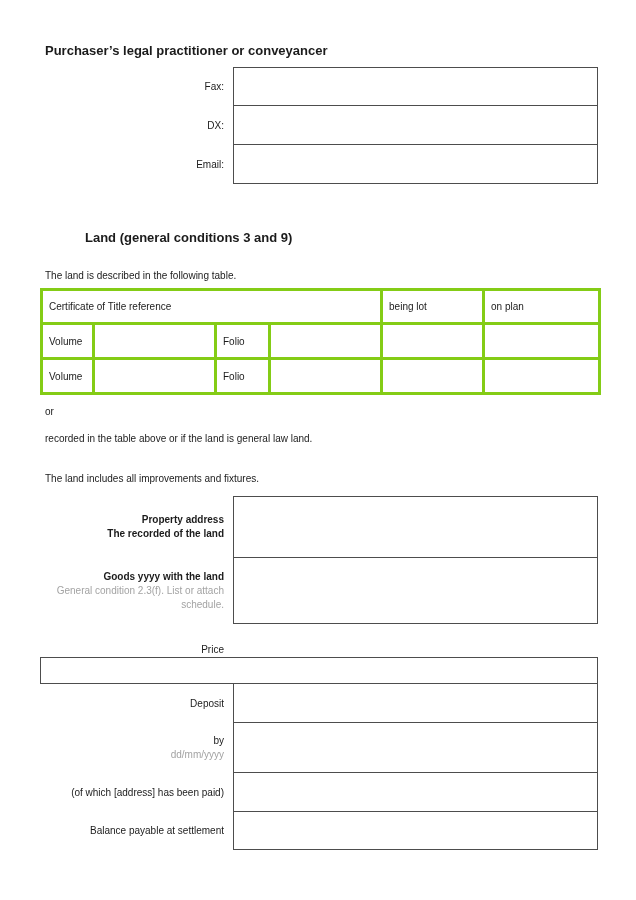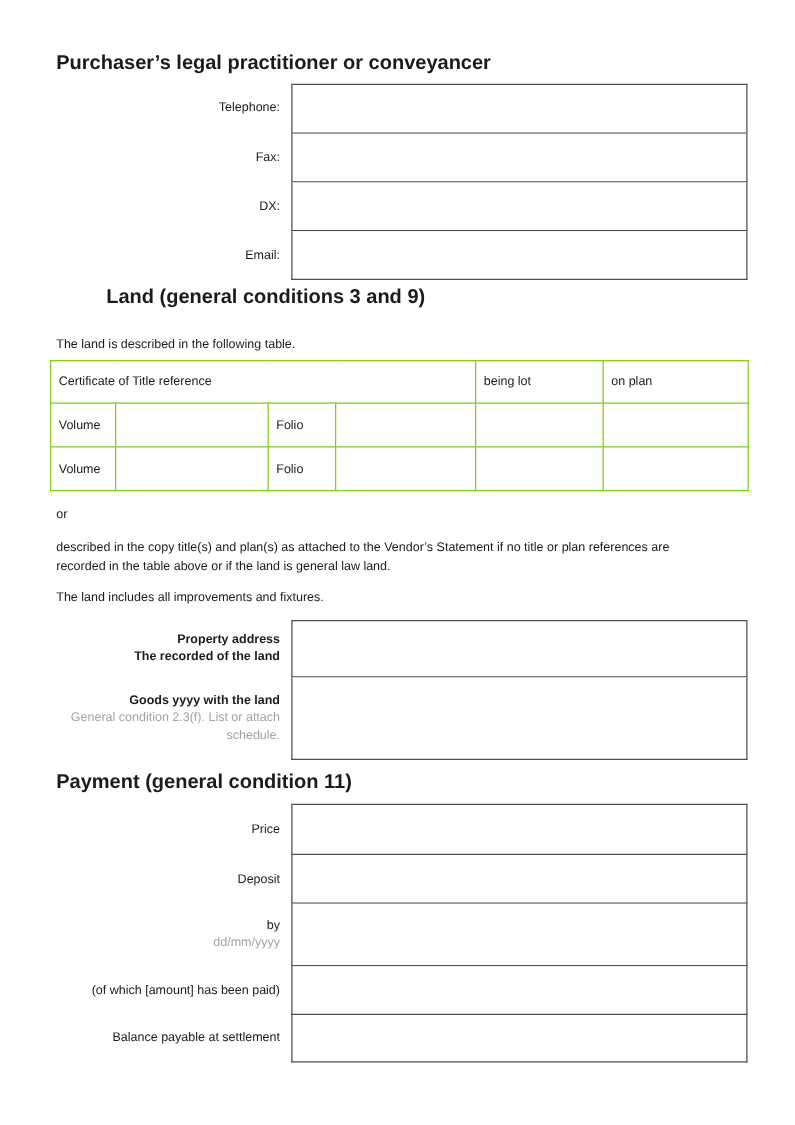--- a/index.html
+++ b/index.html
@@ -1,21 +1,21 @@
 <!DOCTYPE html>
 <html><head>
 <meta charset="utf-8">
 <style>
   html, body { margin:0; padding:0; background:#ffffff; }
   .page {
     position:relative; width:636px; height:900px; background:#ffffff;
     font-family:"Liberation Sans", sans-serif; color:#1b1b1b; overflow:hidden;
   }
   .section-heading {
-    position:absolute; left:45px; font-size:16px; font-weight:bold;
+    position:absolute; left:45px; font-size:13px; font-weight:bold;
     line-height:16px; white-space:nowrap;
   }
   .para { position:absolute; left:45px; font-size:10px; line-height:15px; }
   .para .line { white-space:nowrap; }
 
   .field-group { position:absolute; left:40px; width:558px; display:flex; flex-direction:column; }
   .field-row { display:flex; align-items:stretch; }
   .field-label {
     width:184px; padding-right:9px; box-sizing:content-box;
     display:flex; flex-direction:column; justify-content:center; align-items:flex-end;
@@ -25,45 +25,39 @@
   .field-box { flex:1; border:1px solid #4d4d4d; background:#ffffff; box-sizing:border-box; }
   .field-row + .field-row .field-box { border-top:none; }
   .bold-label { font-weight:bold; }
   .muted { color:#a3a3a3; }
 
   .land-table {
     position:absolute; left:40px; top:288px; width:558px;
     border-collapse:collapse; table-layout:fixed; font-size:10px;
   }
   .land-table td {
-    border:1px solid #84cc16; padding:0 6px; vertical-align:middle;
+    border:3px solid #84cc16; padding:0 6px; vertical-align:middle;
     overflow:hidden; white-space:nowrap;
   }
 
   .footer-line {
     position:absolute; top:859px; left:0; width:100%; text-align:center;
     font-size:8px; line-height:10px;
   }
   .footer-line .pg-num { font-weight:bold; }
   .footer-line span { display:inline; }
 </style>
 </head>
 <body>
 
 <div class="page">
 
   <div class="section-heading" style="top:43px;">Purchaser’s legal practitioner or conveyancer</div>
 
   <div class="field-group" style="top:67px;">
-    <div class="field-row" style="height:40px;">
-      <div class="field-label">
-        <span class="line">Telephone:</span>
-      </div>
-      <div class="field-box"></div>
-    </div>
     <div class="field-row" style="height:39px;">
       <div class="field-label">
         <span class="line">Fax:</span>
       </div>
       <div class="field-box"></div>
     </div>
     <div class="field-row" style="height:39px;">
       <div class="field-label">
         <span class="line">DX:</span>
       </div>
@@ -115,71 +109,69 @@
         <td></td>
       </tr>
     </tbody>
   </table>
 
   <div class="para" style="top:404px;">
     <span class="line">or</span>
   </div>
 
   <div class="para" style="top:431px;">
-    <div class="line">described in the copy title(s) and plan(s) as attached to the Vendor’s Statement if no title or plan references are</div>
     <div class="line">recorded in the table above or if the land is general law land.</div>
   </div>
 
   <div class="para" style="top:471px;">
     <span class="line">The land includes all improvements and fixtures.</span>
   </div>
 
   <div class="field-group" style="top:496px;">
-    <div class="field-row" style="height:46px;">
+    <div class="field-row" style="height:62px;">
       <div class="field-label">
         <span class="line bold-label">Property address</span>
         <span class="line bold-label">The recorded of the land</span>
       </div>
       <div class="field-box"></div>
     </div>
     <div class="field-row" style="height:66px;">
       <div class="field-label">
         <span class="line bold-label">Goods yyyy with the land</span>
         <span class="line muted">General condition 2.3(f). List or attach</span>
         <span class="line muted">schedule.</span>
       </div>
       <div class="field-box"></div>
     </div>
   </div>
 
-  <div class="section-heading" style="top:618px;">Payment (general condition 11)</div>
 
   <div class="field-group" style="top:643px;">
-    <div class="field-row" style="height:41px;">
+    <div class="field-row" style="height:41px;flex-direction:column;">
       <div class="field-label">
         <span class="line">Price</span>
       </div>
       <div class="field-box"></div>
     </div>
     <div class="field-row" style="height:39px;">
       <div class="field-label">
         <span class="line">Deposit</span>
       </div>
       <div class="field-box"></div>
     </div>
     <div class="field-row" style="height:50px;">
       <div class="field-label">
         <span class="line">by</span>
         <span class="line muted">dd/mm/yyyy</span>
       </div>
       <div class="field-box"></div>
     </div>
     <div class="field-row" style="height:39px;">
       <div class="field-label">
-        <span class="line">(of which [amount] has been paid)</span>
+        <span class="line">(of which [address] has been paid)</span>
       </div>
       <div class="field-box"></div>
     </div>
     <div class="field-row" style="height:38px;">
       <div class="field-label">
         <span class="line">Balance payable at settlement</span>
       </div>
       <div class="field-box"></div>
     </div>
   </div>

